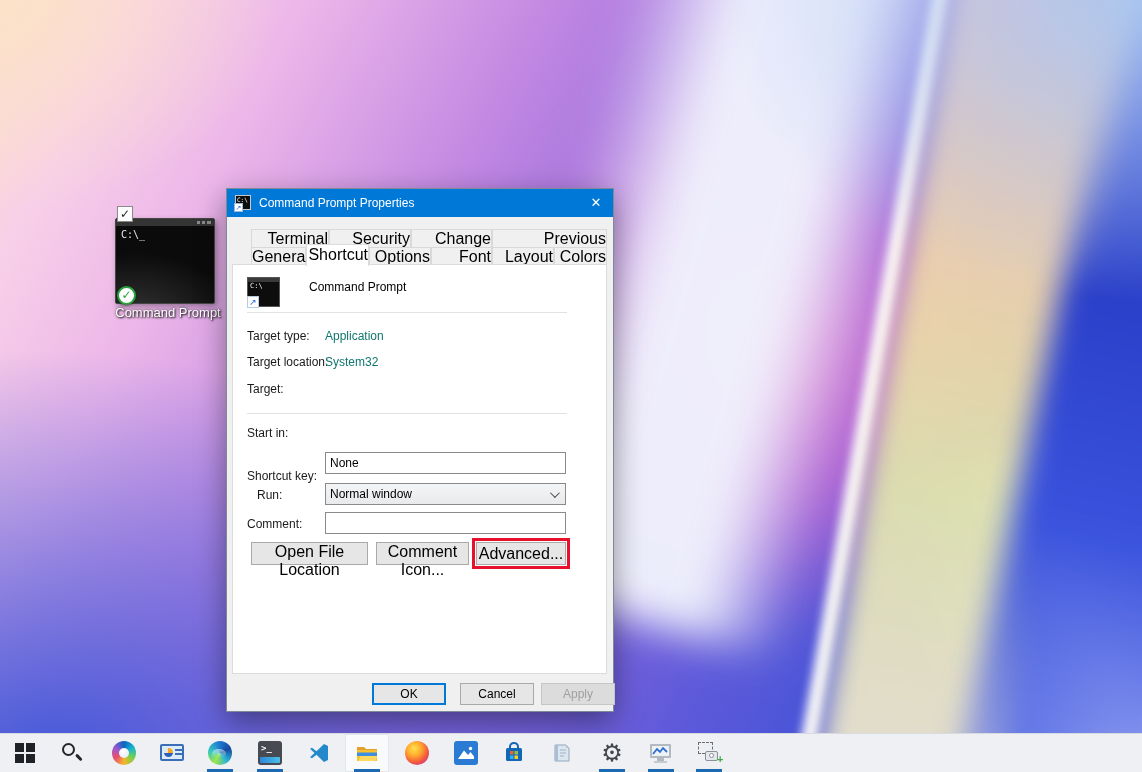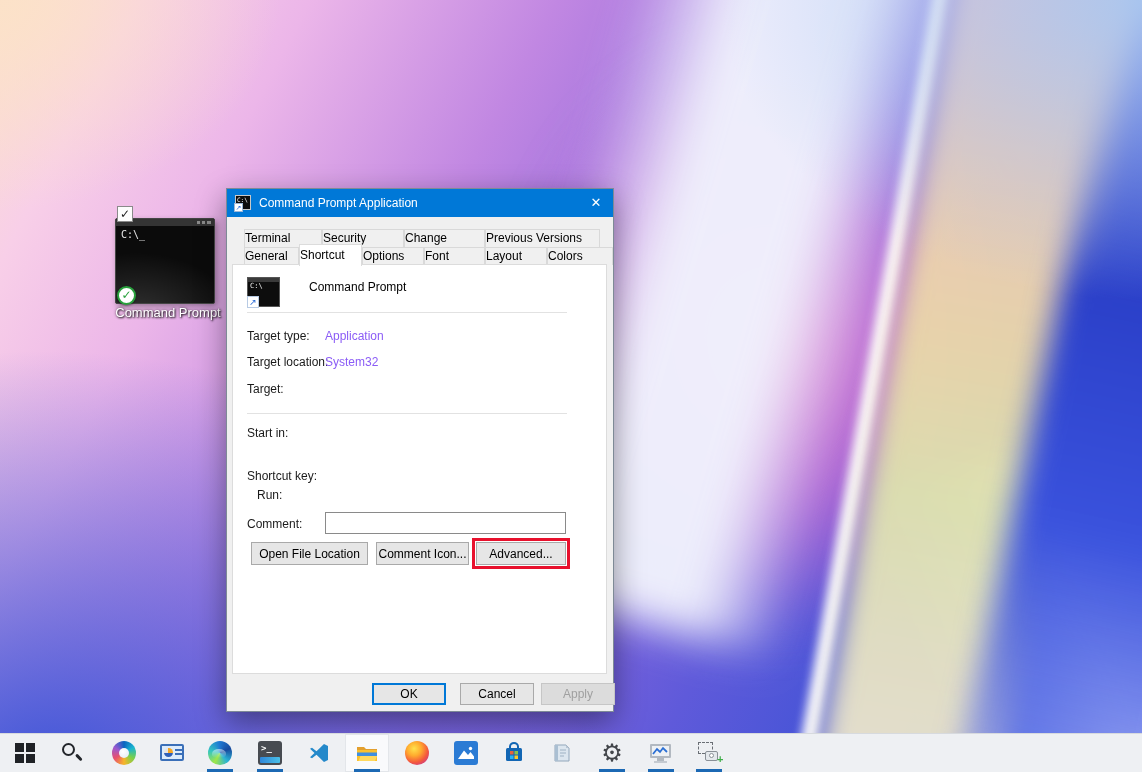--- a/index.html
+++ b/index.html
@@ -60,47 +60,47 @@
   .tb-icon { position:absolute; left:8px; top:6px; width:16px; height:15px; background:#0d0d0d; border:1px solid #c8c8c8; }
   .tb-icon .txt { position:absolute; left:1px; top:0px; color:#fff; font-family:"DejaVu Sans Mono",monospace; font-size:6px; }
   .tb-icon .arrow { position:absolute; left:-2px; bottom:-3px; width:9px; height:9px; background:#fff;
     border:1px solid #9db8d8; color:#2b6cd8; font-size:7px; line-height:8px; text-align:center; }
   .tb-title { position:absolute; left:32px; top:7px; font-size:12px; }
   .tb-close { position:absolute; right:0; top:0; width:34px; height:28px; color:#fff; font-size:13px;
     text-align:center; line-height:28px; cursor:pointer; }
 
   
   .tab { position:absolute; height:18px; background:#f0f0f0; border:1px solid #d9d9d9; border-bottom:none;
-    text-align:left; font-size:12px; line-height:17px; cursor:pointer; }
+    text-align:right; font-size:16px; line-height:17px; cursor:pointer;margin-left:7px; }
   .tab.active { background:#fff; height:22px; line-height:20px; z-index:5; border-color:#dcdcdc; }
   .page { position:absolute; left:5px; top:75px; width:375px; height:410px; background:#fff; border:1px solid #dcdcdc; }
 
   .cmd32 { position:absolute; left:20px; top:88px; width:33px; height:30px; background:#0d0d0d; border:1px solid #555; }
   .cmd32 .bar { position:absolute; left:0; top:0; width:100%; height:4px; background:#3a3a3a; }
   .cmd32 .txt { position:absolute; left:2px; top:4px; color:#eee; font-family:"DejaVu Sans Mono",monospace; font-size:7px; }
   .cmd32 .arrow { position:absolute; left:-1px; bottom:-2px; width:12px; height:12px; background:#fff;
     border:1px solid #b8cbe4; color:#2b6cd8; font-size:9px; line-height:11px; text-align:center; }
   .shortcut-name { position:absolute; left:82px; top:91px; font-size:12px; }
 
   .sep { position:absolute; left:20px; width:320px; height:1px; background:#e2e2e2; }
 
   .flabel { position:absolute; left:20px; font-size:12px; color:#1a1a1a; }
-  .fvalue { position:absolute; left:98px; font-size:12px; color:#8b5cf6; }
+  .fvalue { position:absolute; left:98px; font-size:12px; color:#0f766e; }
 
   .tbox { position:absolute; left:98px; width:241px; height:22px; background:#fff; border:1px solid #8a8a8a;
     font-size:12px; padding:0 4px; line-height:20px; font-family:"Liberation Sans","DejaVu Sans",sans-serif; }
   .tbox.focused { border:1px solid #0078d7; }
   .tbox .sel { background:#0078d7; color:#fff; }
   input.tbox { outline:none; }
 
   .combo { cursor:pointer; background:linear-gradient(#f4f5f6,#e8eaec); }
   .combo .chev { position:absolute; right:8px; top:7px; width:7px; height:7px; border-right:1.6px solid #4a4a4a;
     border-bottom:1.6px solid #4a4a4a; transform:rotate(45deg) translateY(-2px); }
 
-  .abtn { position:absolute; height:23px; background:#e6e6e6; border:1px solid #a9a9a9; font-size:12px;
+  .abtn { position:absolute; height:23px; background:#e6e6e6; border:1px solid #a9a9a9; font-size:16px;
     font-family:"Liberation Sans","DejaVu Sans",sans-serif; cursor:pointer; color:#000; }
   .red-annot { position:absolute; left:245px; top:349px; width:98px; height:31px; border:3px solid #e8112d; z-index:6; pointer-events:none; }
 
   .okrow-btn { position:absolute; top:494px; width:74px; height:22px; font-size:12px; background:#e6e6e6;
     border:1px solid #a9a9a9; cursor:pointer; font-family:"Liberation Sans","DejaVu Sans",sans-serif; }
   .okrow-btn.default { border:2px solid #0078d7; }
   .okrow-btn:disabled { background:#dcdcdc; border-color:#c6c6c6; color:#a0a0a0; cursor:default; }
 
   
   .taskbar { position:absolute; left:0; bottom:0; width:100%; height:39px; background:#eef0f3;
@@ -176,35 +176,35 @@
     <div class="di-badge">✓</div>
     <div class="di-label">Command Prompt</div>
   </div>
 
   <div class="dialog">
     <div class="titlebar">
       <div class="tb-icon">
         <span class="txt">C:\</span>
         <span class="arrow">↗</span>
       </div>
-      <div class="tb-title">Command Prompt Application</div>
+      <div class="tb-title">Command Prompt Properties</div>
       <div class="tb-close">✕</div>
     </div>
 
     <div class="tab" style="left:17px; top:40px; width:78px;">Terminal</div>
     <div class="tab" style="left:95px; top:40px; width:82px;">Security</div>
     <div class="tab" style="left:177px; top:40px; width:81px;">Change</div>
     <div class="tab" style="left:258px; top:40px; width:115px;">Previous Versions</div>
 
     <div class="tab" style="left:17px; top:58px; width:55px;">General</div>
     <div class="tab active" style="left:72px; top:55px; width:63px;">Shortcut</div>
     <div class="tab" style="left:135px; top:58px; width:62px;">Options</div>
     <div class="tab" style="left:197px; top:58px; width:61px;">Font</div>
     <div class="tab" style="left:258px; top:58px; width:62px;">Layout</div>
-    <div class="tab" style="left:320px; top:58px; width:66px;">Colors</div>
+    <div class="tab" style="left:320px; top:58px; width:53px;">Colors</div>
 
     <div class="page"></div>
 
     <div class="cmd32">
       <div class="bar"></div>
       <div class="txt">C:\</div>
       <div class="arrow">↗</div>
     </div>
     <div class="shortcut-name">Command Prompt</div>
 
@@ -216,22 +216,27 @@
     <div class="flabel" style="top:166px;">Target location:</div>
     <div class="fvalue" style="top:166px;">System32</div>
 
     <div class="flabel" style="top:193px;">Target:</div>
 
     <div class="sep" style="top:224px;"></div>
 
     <div class="flabel" style="top:237px;">Start in:</div>
 
     <div class="flabel" style="top:280px;">Shortcut key:</div>
+    <input class="tbox" style="top: 263px;" value="None">
 
     <div class="flabel" style="top:299px;margin-left:10px;">Run:</div>
+    <div class="tbox combo" style="top:294px;">
+      <span>Normal window</span>
+      <span class="chev"></span>
+    </div>
 
     <div class="flabel" style="top:328px;">Comment:</div>
     <input class="tbox" style="top: 323px;" value="">
 
     <button class="abtn" style="left:24px; top:353px; width:117px;">Open File Location</button>
     <button class="abtn" style="left:149px; top:353px; width:93px;">Comment Icon...</button>
     <button class="abtn" style="left:249px; top:353px; width:90px;">Advanced...</button>
     <div class="red-annot"></div>
 
     <button class="okrow-btn default" style="left:145px;">OK</button>

